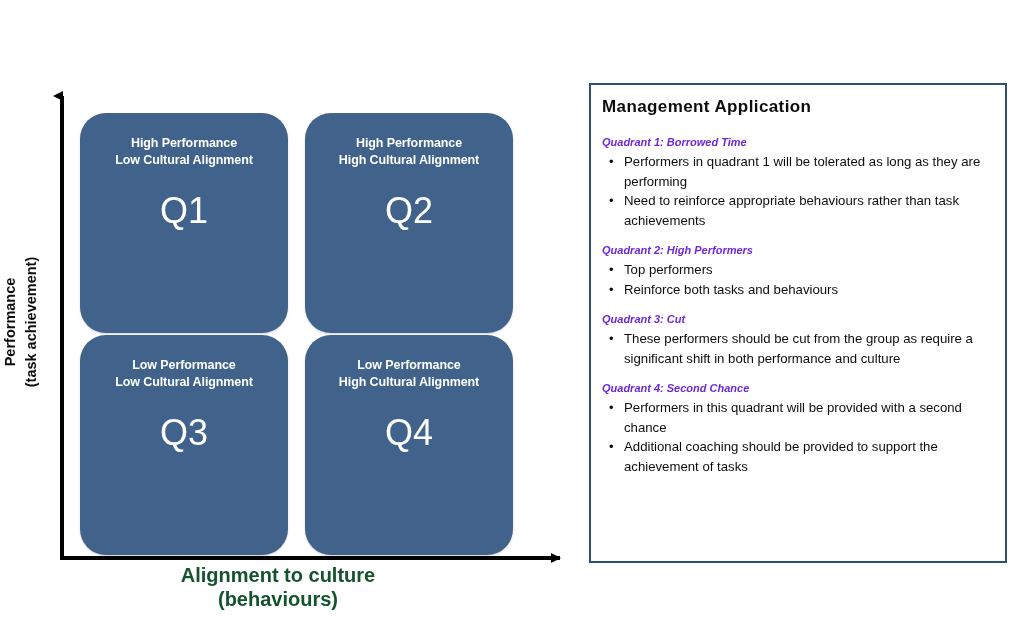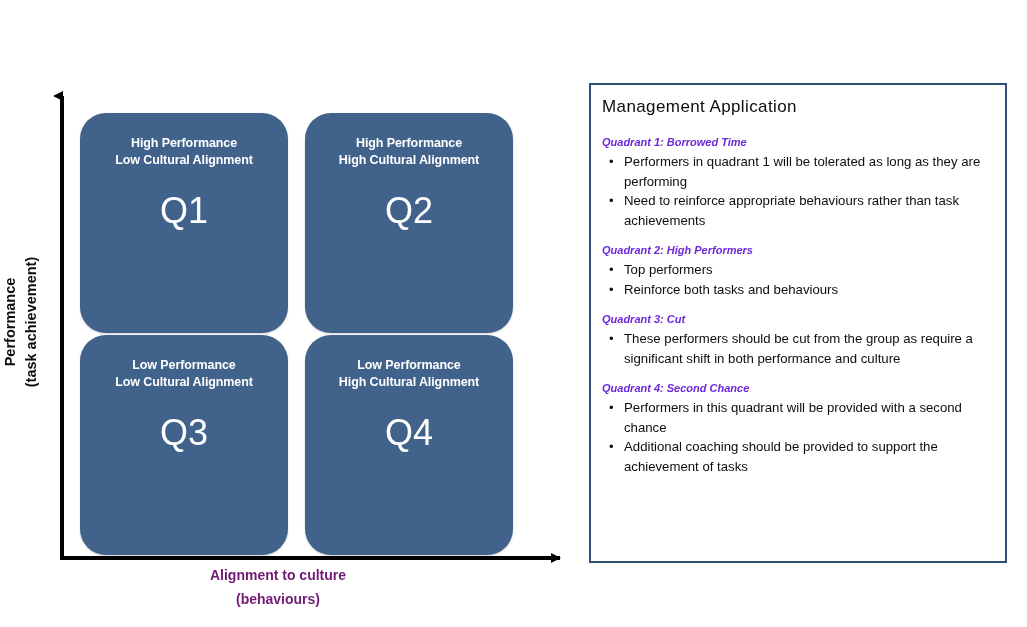--- a/index.html
+++ b/index.html
@@ -75,23 +75,23 @@
     color: #0d0d0d;
     line-height: 21px;
   }
 
   #x-axis-label {
     position: absolute;
     left: 118px;
     top: 503px;
     width: 320px;
     text-align: center;
-    font-size: 14px;
-    font-weight: bold;
-    color: #701a75;
+    font-size: 20px;
+    font-weight: bold;
+    color: #14532d;
     line-height: 24px;
   }
 
   
   .quad {
     position: absolute;
     width: 208px;
     height: 220px;
     background: #40628b;
     border-radius: 26px;
@@ -127,21 +127,21 @@
     width: 418px;
     height: 480px;
     background: #ffffff;
     border: 2px solid #2e5074;
   }
   #panel-inner {
     padding: 10px 12px 8px 11px;
   }
   #panel-title {
     font-size: 17px;
-    font-weight: normal;
+    font-weight: bold;
     color: #0d0d0d;
     letter-spacing: 0.4px;
     line-height: 24px;
     margin-bottom: 14px;
   }
   .qsection { margin-bottom: 11px; }
   .qsection:last-child { margin-bottom: 0; }
   .qhead {
     font-size: 11px;
     font-weight: bold;

